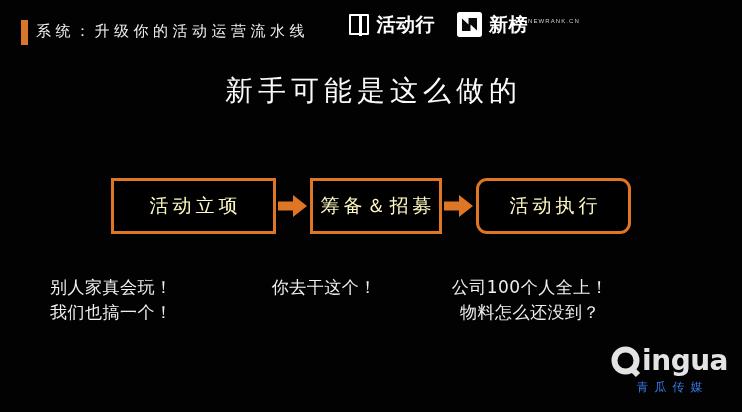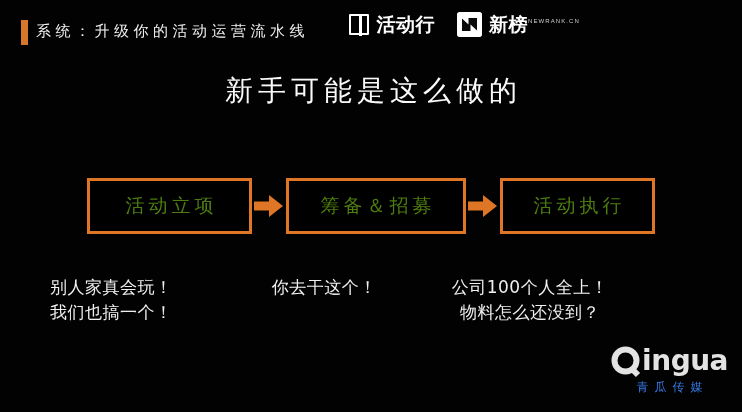--- a/index.html
+++ b/index.html
@@ -141,26 +141,26 @@
     border: 3px solid #de7626;
     background: #000000;
     box-sizing: border-box;
     height: 56px;
     display: flex;
     align-items: center;
     justify-content: center;
     padding: 0 20px;
   }
   .step-box.w1 { width: 165px; }
-  .step-box.w2 { width: 180px; }
-  .step-box.w3 { width: 155px; }
+  .step-box.w2 { width: 132px; }
+  .step-box.w3 { width: 155px; border-radius: 11px; }
   .step-label {
     font-size: 19px;
     letter-spacing: 4px;
-    color: #4d7c0f;
+    color: #fef9c3;
     text-indent: 4px;
     white-space: nowrap;
     font-family: "DejaVu Sans", "Liberation Sans", sans-serif;
   }
   .arrow {
     width: 34px;
     height: 26px;
     flex: none;
     display: flex;
     align-items: center;

